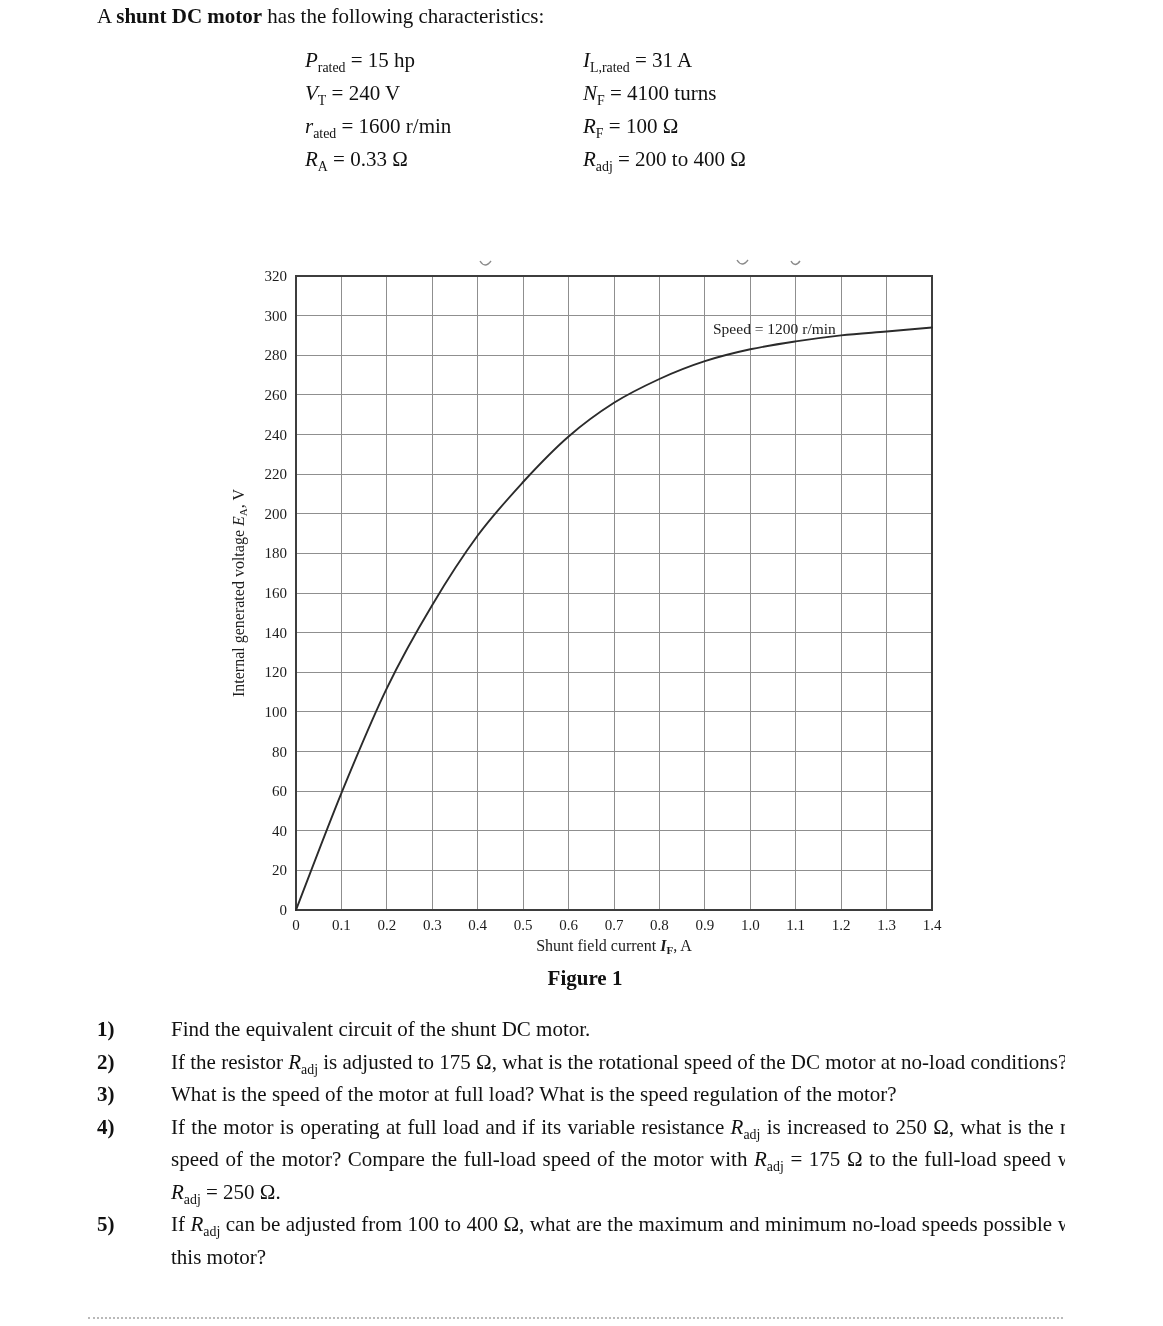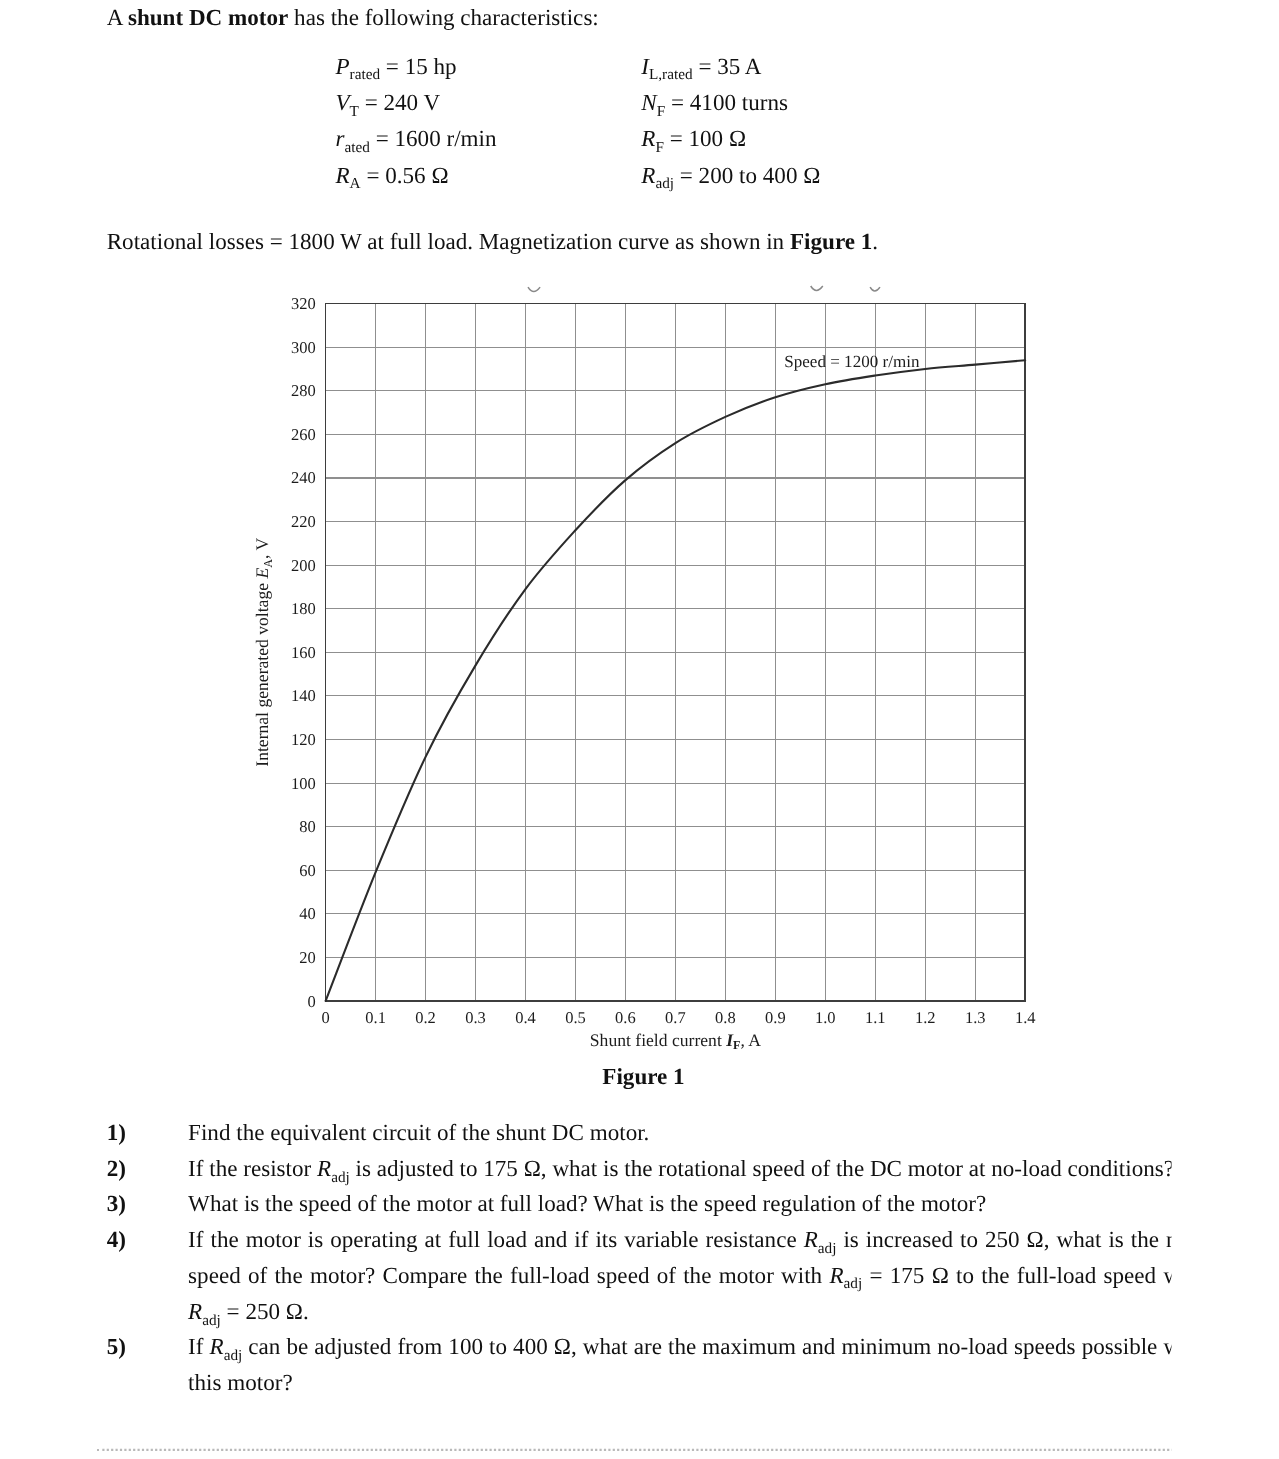--- a/index.html
+++ b/index.html
@@ -41,31 +41,30 @@
 
 <div class="page">
 
   <p class="intro abs"><span>A </span><b>shunt DC motor</b><span> has the following characteristics:</span></p>
 
   <div class="params abs">
     <div class="col left">
         <div class="param-row"><span><span class="sym">P</span><sub>rated</sub></span><span> = 15 hp</span></div>
         <div class="param-row"><span><span class="sym">V</span><sub>T</sub></span><span> = 240 V</span></div>
         <div class="param-row"><span><span class="sym">r</span><sub>ated</sub></span><span> = 1600 r/min</span></div>
-        <div class="param-row"><span><span class="sym">R</span><sub>A</sub></span><span> = 0.56 Ω</span></div>
+        <div class="param-row"><span><span class="sym">R</span><sub>A</sub></span><span> = 0.33 Ω</span></div>
       </div>
     <div class="col">
-        <div class="param-row"><span><span class="sym">I</span><sub>L,rated</sub></span><span> = 35 A</span></div>
+        <div class="param-row"><span><span class="sym">I</span><sub>L,rated</sub></span><span> = 31 A</span></div>
         <div class="param-row"><span><span class="sym">N</span><sub>F</sub></span><span> = 4100 turns</span></div>
         <div class="param-row"><span><span class="sym">R</span><sub>F</sub></span><span> = 100 Ω</span></div>
         <div class="param-row"><span><span class="sym">R</span><sub>adj</sub></span><span> = 200 to 400 Ω</span></div>
       </div>
   </div>
 
-  <p class="losses abs"><span>Rotational losses = 1800 W at full load. Magnetization curve as shown in </span><b>Figure 1</b><span>.</span></p>
 
   <div class="chart-wrap abs">
     <svg width="720" height="706" viewBox="0 0 720 706">
 
       <g stroke="#8a8a8a" stroke-width="1.4" fill="none">
         <path d="M255,3 q5,8 11,0"></path>
         <path d="M512,2 q5,8 11,0"></path>
         <path d="M566,3 q4,7 9,0"></path>
       </g>
       <g>

